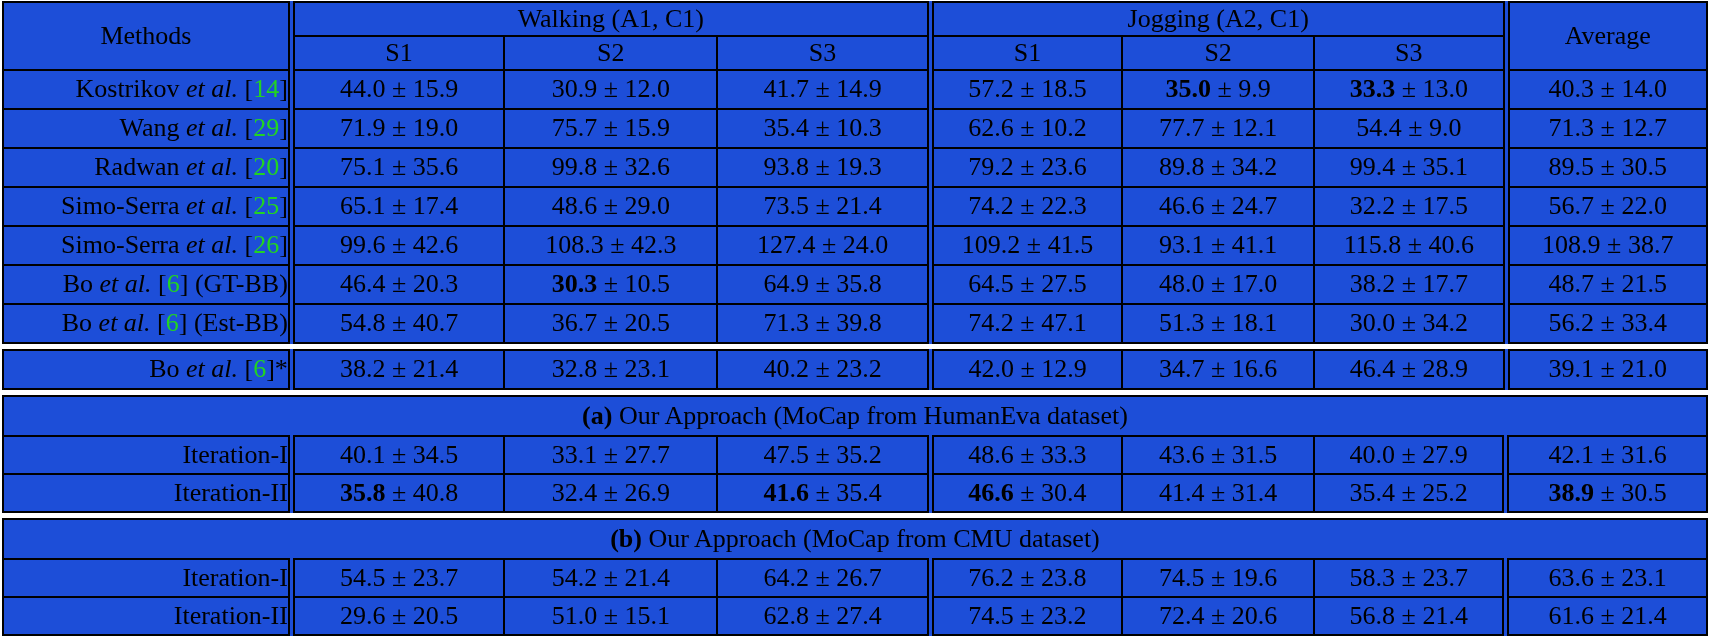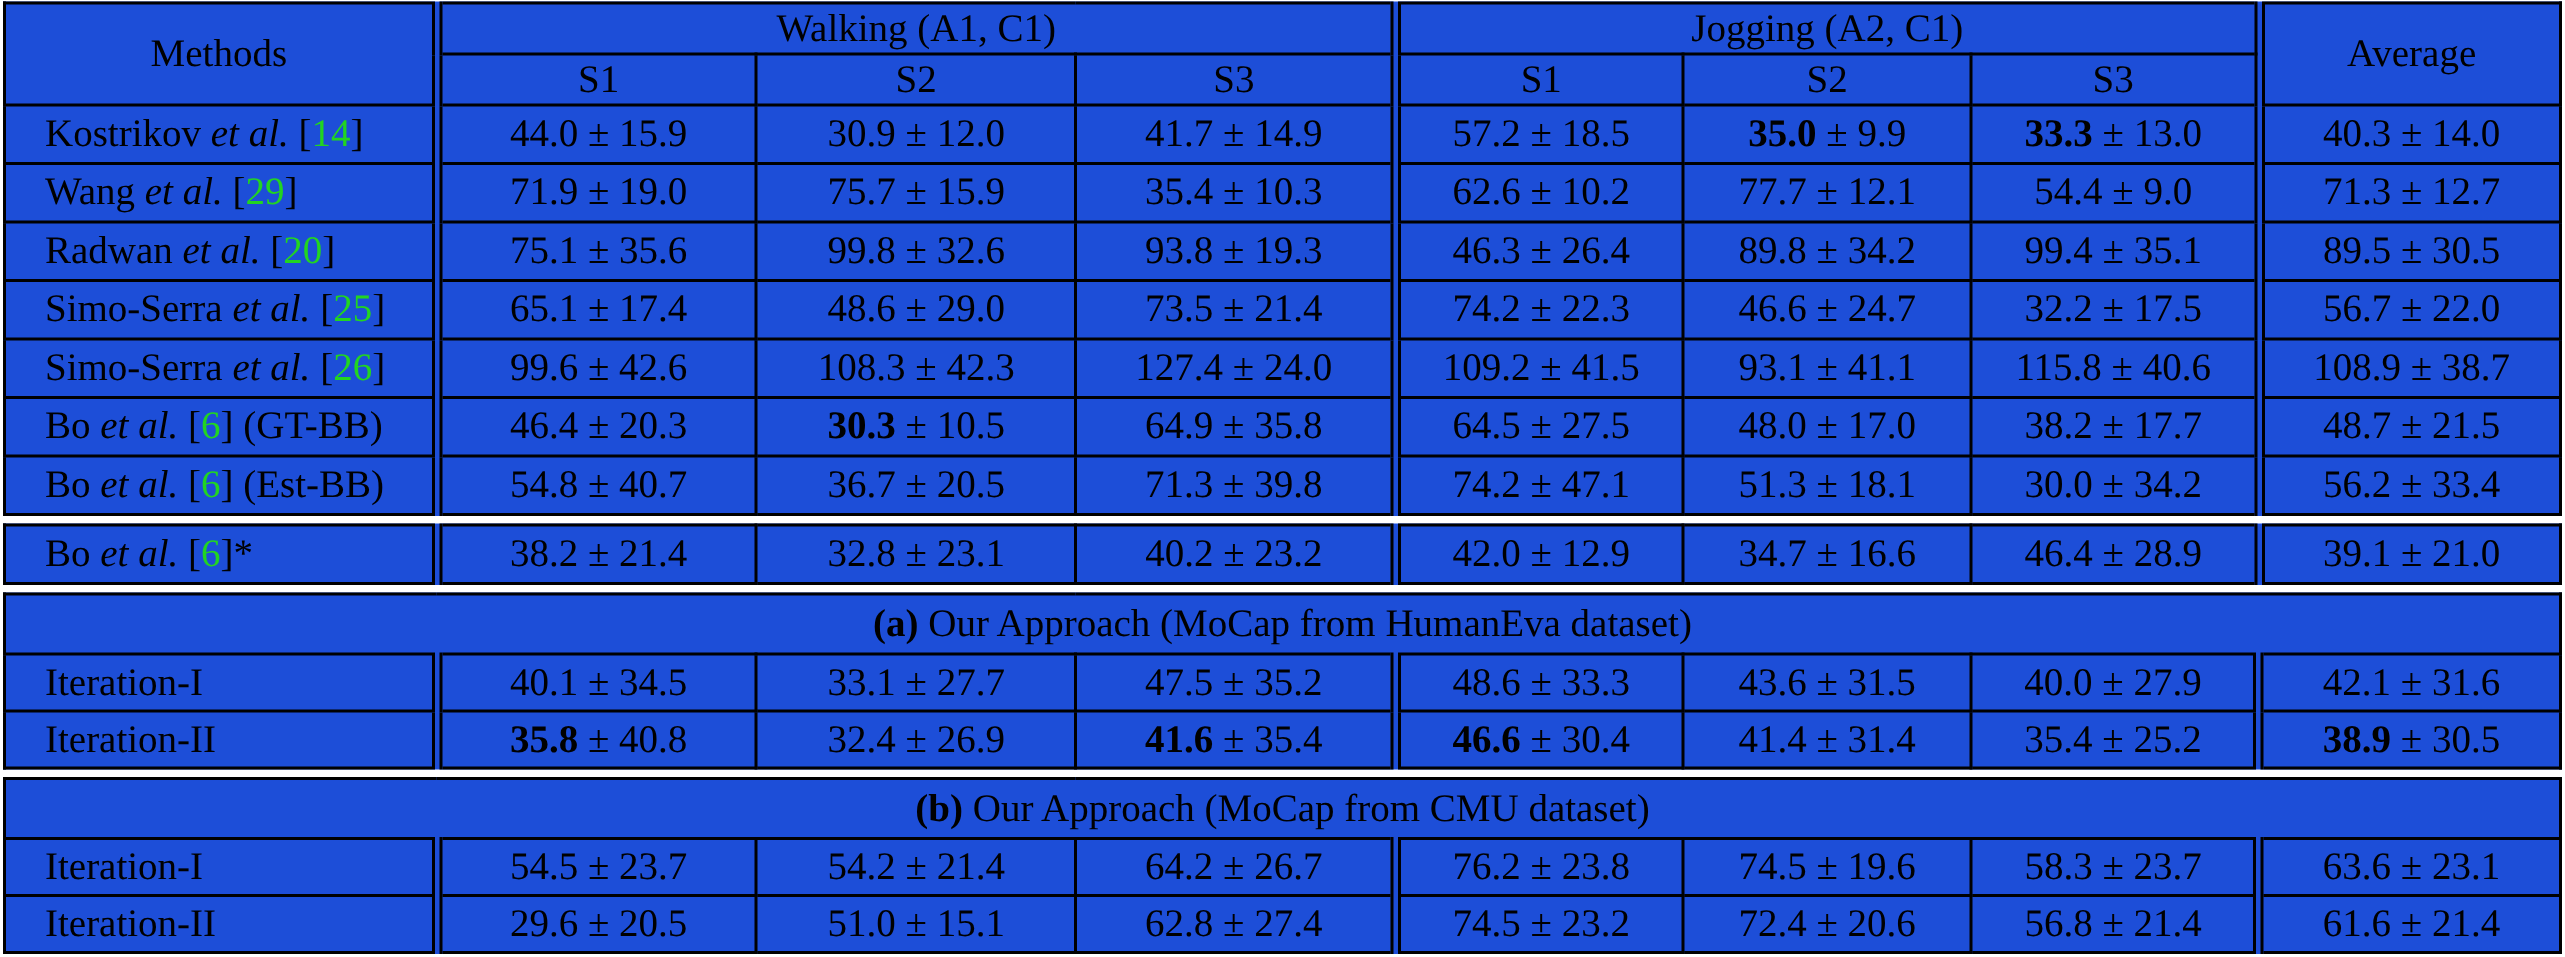--- a/index.html
+++ b/index.html
@@ -29,21 +29,21 @@
   .tbl tbody td:nth-child(5),
   .tbl tbody td:nth-child(8) { border-left: 7px double var(--line); }
   th.dbl { border-left: 7px double var(--line); }
   
   .t1 thead tr { height: 34px; }
   .t1 tbody tr { height: 39px; }
   .t2 tbody tr { height: 39px; }
   .t3 tbody tr, .t4 tbody tr { height: 38px; }
   .t3 tbody tr.section-row, .t4 tbody tr.section-row { height: 40px; }
   td.method {
-    text-align: left;
+    text-align: right;
     padding-left: 26px;
   }
   td.section {
     border-left: 2px solid var(--line) !important;
     text-align: center;
   }
   .sec-tag { font-weight: bold; }
   .etal { font-style: italic; }
   .cite { color: var(--cite); }
   .mean.bold { font-weight: bold; }
@@ -99,21 +99,21 @@
           <td class="val"><span class="mean">62.6</span><span class="std"> ± 10.2</span></td>
           <td class="val"><span class="mean">77.7</span><span class="std"> ± 12.1</span></td>
           <td class="val"><span class="mean">54.4</span><span class="std"> ± 9.0</span></td>
           <td class="val"><span class="mean">71.3</span><span class="std"> ± 12.7</span></td>
         </tr>
         <tr>
           <td class="method">Radwan<span class="etal"> et al.</span> [<span class="cite">20</span>]</td>
           <td class="val"><span class="mean">75.1</span><span class="std"> ± 35.6</span></td>
           <td class="val"><span class="mean">99.8</span><span class="std"> ± 32.6</span></td>
           <td class="val"><span class="mean">93.8</span><span class="std"> ± 19.3</span></td>
-          <td class="val"><span class="mean">46.3</span><span class="std"> ± 26.4</span></td>
+          <td class="val"><span class="mean">79.2</span><span class="std"> ± 23.6</span></td>
           <td class="val"><span class="mean">89.8</span><span class="std"> ± 34.2</span></td>
           <td class="val"><span class="mean">99.4</span><span class="std"> ± 35.1</span></td>
           <td class="val"><span class="mean">89.5</span><span class="std"> ± 30.5</span></td>
         </tr>
         <tr>
           <td class="method">Simo-Serra<span class="etal"> et al.</span> [<span class="cite">25</span>]</td>
           <td class="val"><span class="mean">65.1</span><span class="std"> ± 17.4</span></td>
           <td class="val"><span class="mean">48.6</span><span class="std"> ± 29.0</span></td>
           <td class="val"><span class="mean">73.5</span><span class="std"> ± 21.4</span></td>
           <td class="val"><span class="mean">74.2</span><span class="std"> ± 22.3</span></td>

